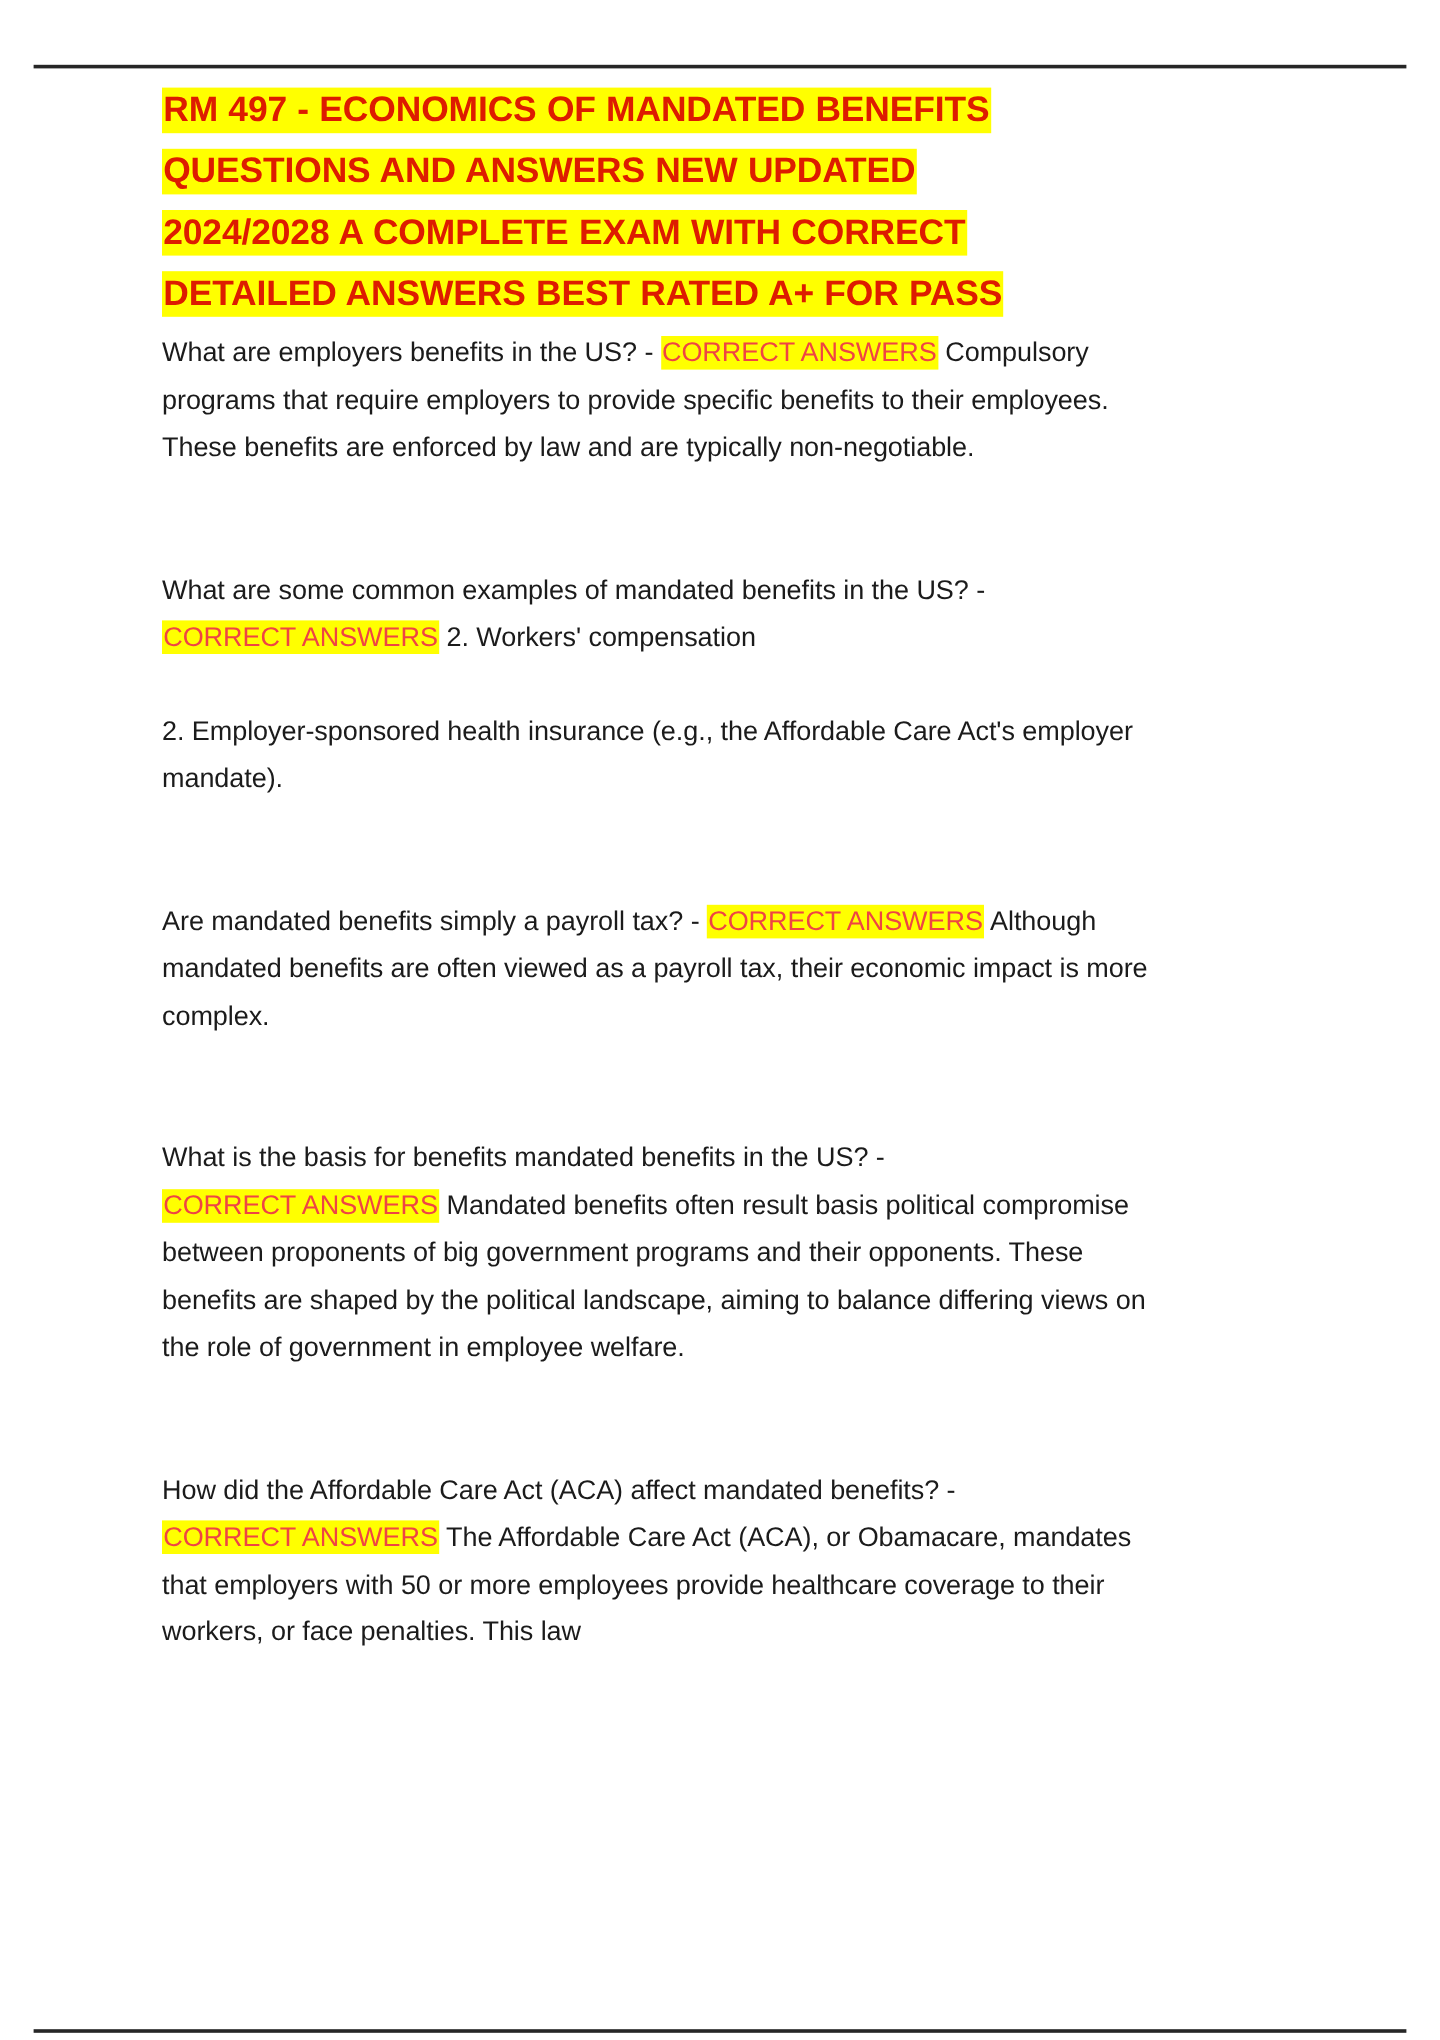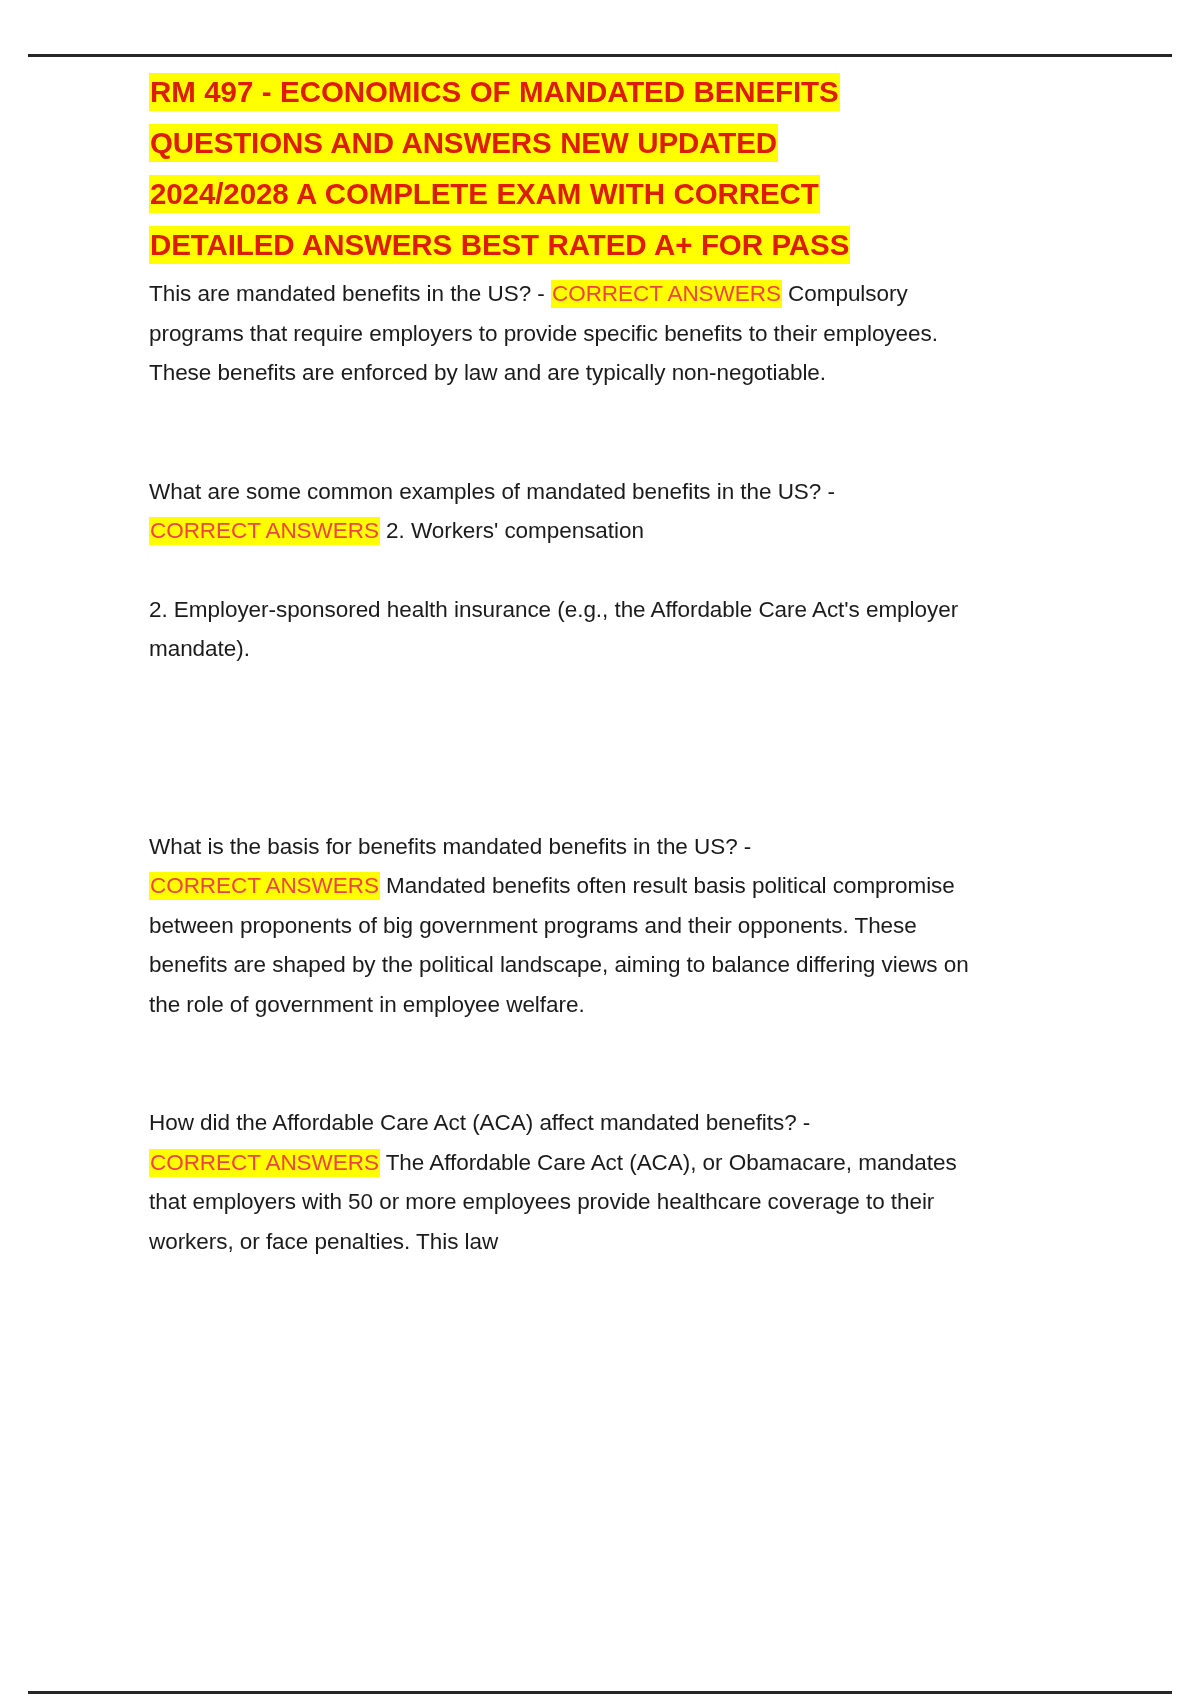--- a/index.html
+++ b/index.html
@@ -30,21 +30,21 @@
     left: 28px;
     right: 28px;
     height: 3px;
     background: #262626;
   }
   .page-rule.top { top: 54px; }
   .page-rule.bottom { bottom: 6px; }
 
   .content {
     position: absolute;
-    left: 149px;
+    left: 135px;
     top: 66px;
     width: 836px;
   }
 
   
   .doc-title {
     margin: 0 0 4px 0;
     font-size: 29.5px;
     line-height: 51px;
     font-weight: bold;
@@ -91,36 +91,39 @@
 
   <div class="content">
 
     <h1 class="doc-title">
       <span class="hl-red">RM 497 - ECONOMICS OF MANDATED BENEFITS</span><br>
       <span class="hl-red">QUESTIONS AND ANSWERS NEW UPDATED</span><br>
       <span class="hl-red">2024/2028 A COMPLETE EXAM WITH CORRECT</span><br>
       <span class="hl-red">DETAILED ANSWERS BEST RATED A+ FOR PASS</span>
     </h1>
 
-    <p class="qa-block"><span>This are mandated benefits in the US? -</span>
+    <p class="qa-block"><span>What are employers benefits in the US? -</span>
       <span class="hl nowrap">CORRECT ANSWERS</span>
       <span>Compulsory programs that require employers to provide specific benefits to their employees. These benefits are enforced by law and are typically non-negotiable.</span></p>
 
     <div class="spacer-lg"></div>
 
     <p class="qa-block"><span>What are some common examples of mandated benefits in the US? -</span>
       <span class="hl nowrap">CORRECT ANSWERS</span>
       <span>2. Workers' compensation</span></p>
 
     <div class="spacer-md"></div>
 
     <p class="qa-block"><span>2. Employer-sponsored health insurance (e.g., the Affordable Care Act's employer mandate).</span></p>
 
     <div class="spacer-lg"></div>
 
+    <p class="qa-block"><span>Are mandated benefits simply a payroll tax? -</span>
+      <span class="hl nowrap">CORRECT ANSWERS</span>
+      <span>Although mandated benefits are often viewed as a payroll tax, their economic impact is more complex.</span></p>
 
     <div class="spacer-lg"></div>
 
     <p class="qa-block"><span>What is the basis for benefits mandated benefits in the US? -</span>
       <span class="hl nowrap">CORRECT ANSWERS</span>
       <span>Mandated benefits often result basis political compromise between proponents of big government programs and their opponents. These benefits are shaped by the political landscape, aiming to balance differing views on the role of government in employee welfare.</span></p>
 
     <div class="spacer-lg"></div>
 
     <p class="qa-block"><span>How did the Affordable Care Act (ACA) affect mandated benefits? -</span>

